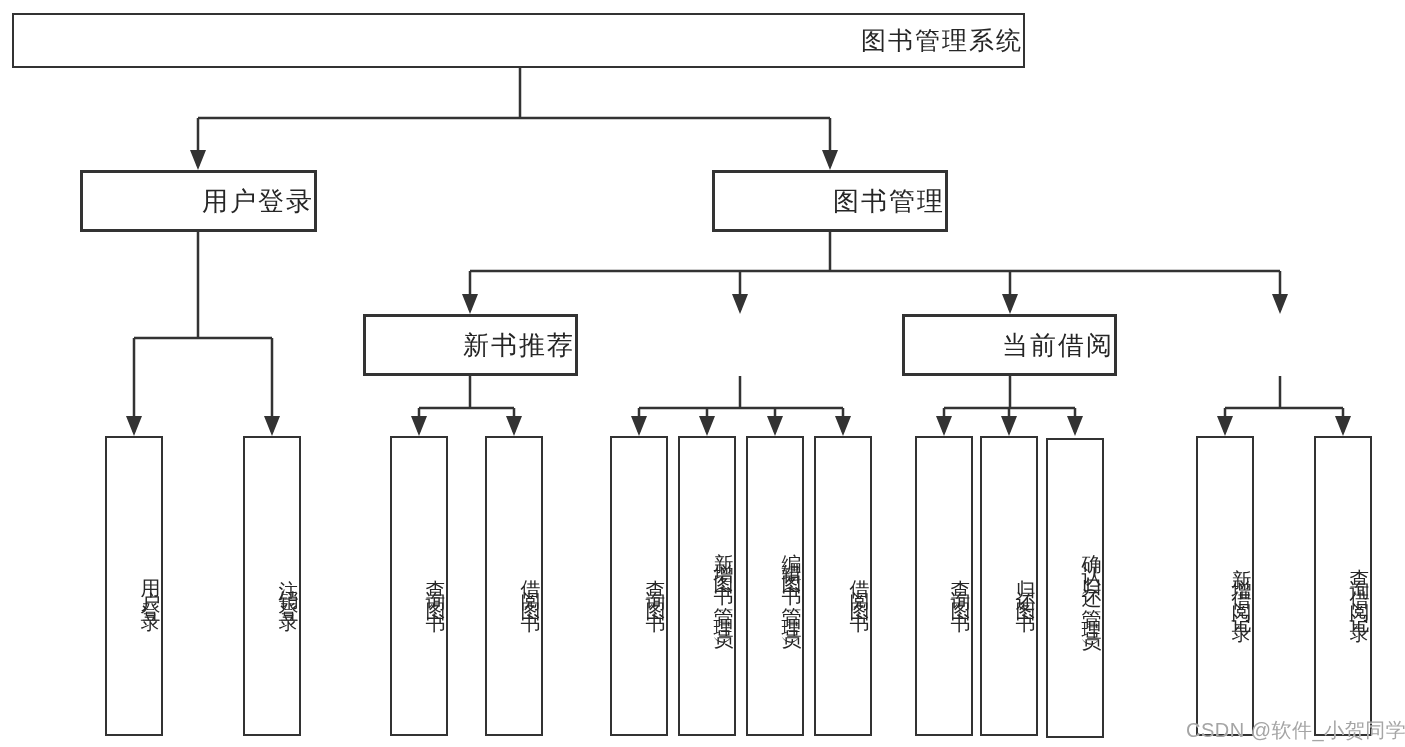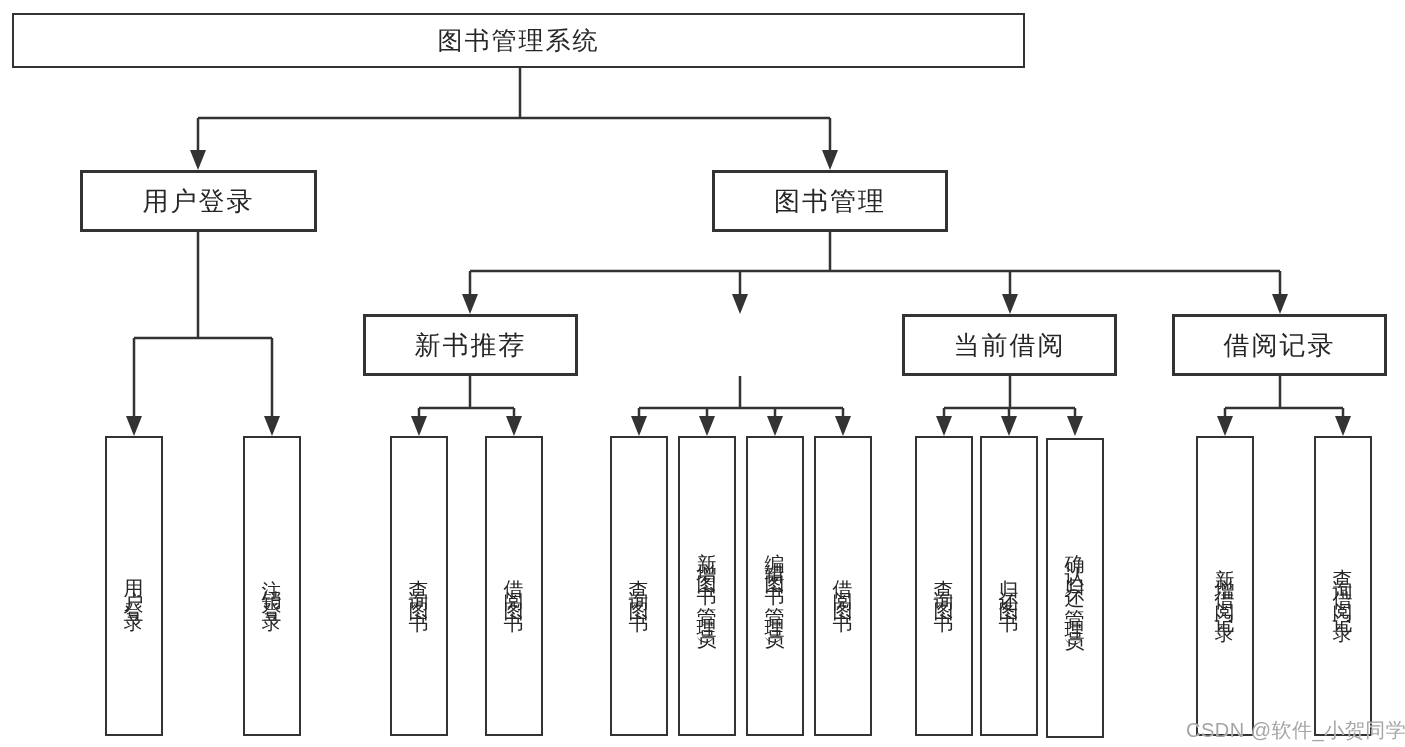--- a/index.html
+++ b/index.html
@@ -7,21 +7,21 @@
     --text:#262626; --wm:#a5a5a5;
   }
   html,body{margin:0;padding:0;background:var(--bg);}
   .canvas{
     position:relative;width:1405px;height:747px;background:var(--bg);
     font-family:"Liberation Sans","DejaVu Sans",sans-serif;overflow:hidden;
   }
   .wires{position:absolute;left:0;top:0;z-index:0;}
   .box{
     position:absolute;background:var(--fill);border:2px solid var(--border);
-    display:flex;align-items:center;justify-content:center;
+    display:flex;align-items:center;justify-content:flex-end;
     color:var(--text);box-sizing:border-box;z-index:1;
   }
   .box.h span{font-size:25px;letter-spacing:2px;white-space:nowrap;}
   .box.root{border-width:2px;}
   .box.lvl{border-width:3px;}
   .box.lvl span{font-size:26px;}
   .box.leaf{border-width:2px;}
   .box.leaf span{
     writing-mode:vertical-rl;text-orientation:mixed;
     font-size:20px;letter-spacing:11px;line-height:1;white-space:nowrap;
@@ -72,23 +72,20 @@
   <div class="box h lvl" style="left:363px;top:314px;width:215px;height:62px;">
     <span>新书推荐</span>
   </div>
 
   <div class="box h lvl" style="left:712px;top:170px;width:236px;height:62px;">
     <span>图书管理</span>
   </div>
   <div class="box h lvl" style="left:902px;top:314px;width:215px;height:62px;">
     <span>当前借阅</span>
   </div>
-  <div class="box h lvl" style="left:1172px;top:314px;width:215px;height:62px;">
-    <span>借阅记录</span>
-  </div>
 
   <div class="box leaf" style="left:105px;top:436px;width:58px;height:300px;">
     <span>用户登录</span>
   </div>
   <div class="box leaf" style="left:243px;top:436px;width:58px;height:300px;">
     <span>注销登录</span>
   </div>
 
   <div class="box leaf" style="left:390px;top:436px;width:58px;height:300px;">
     <span>查询图书</span>

